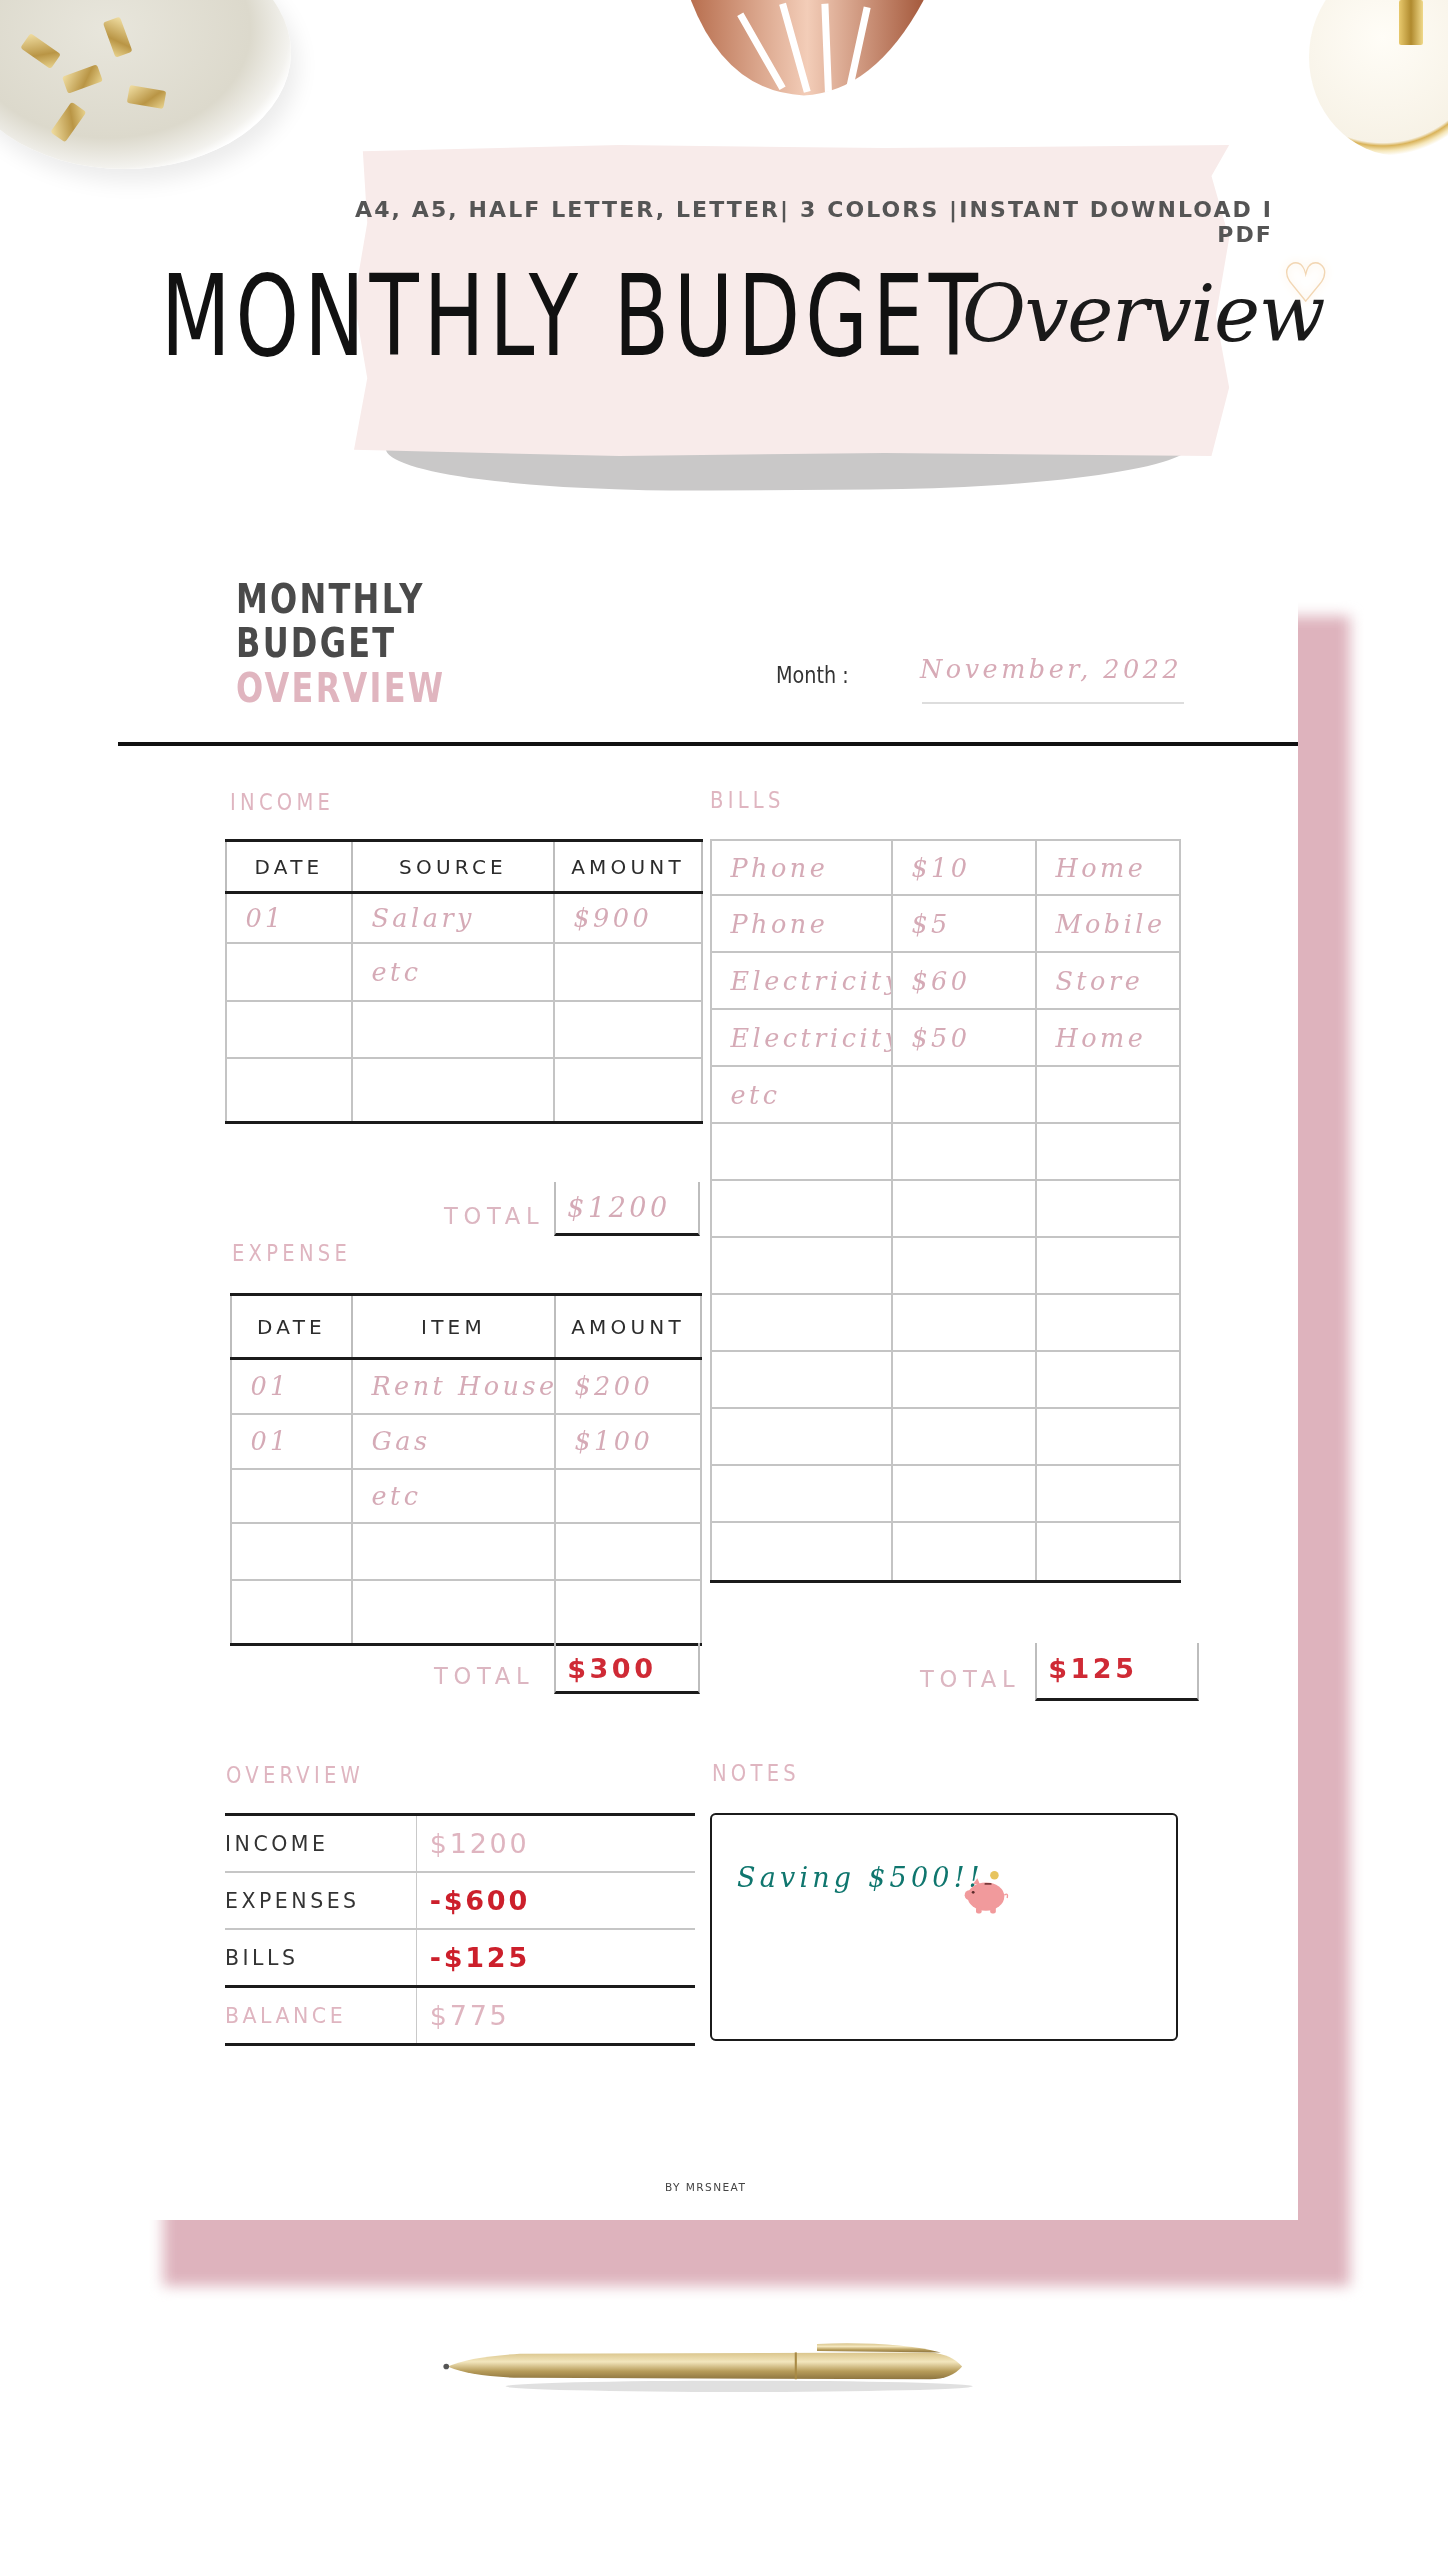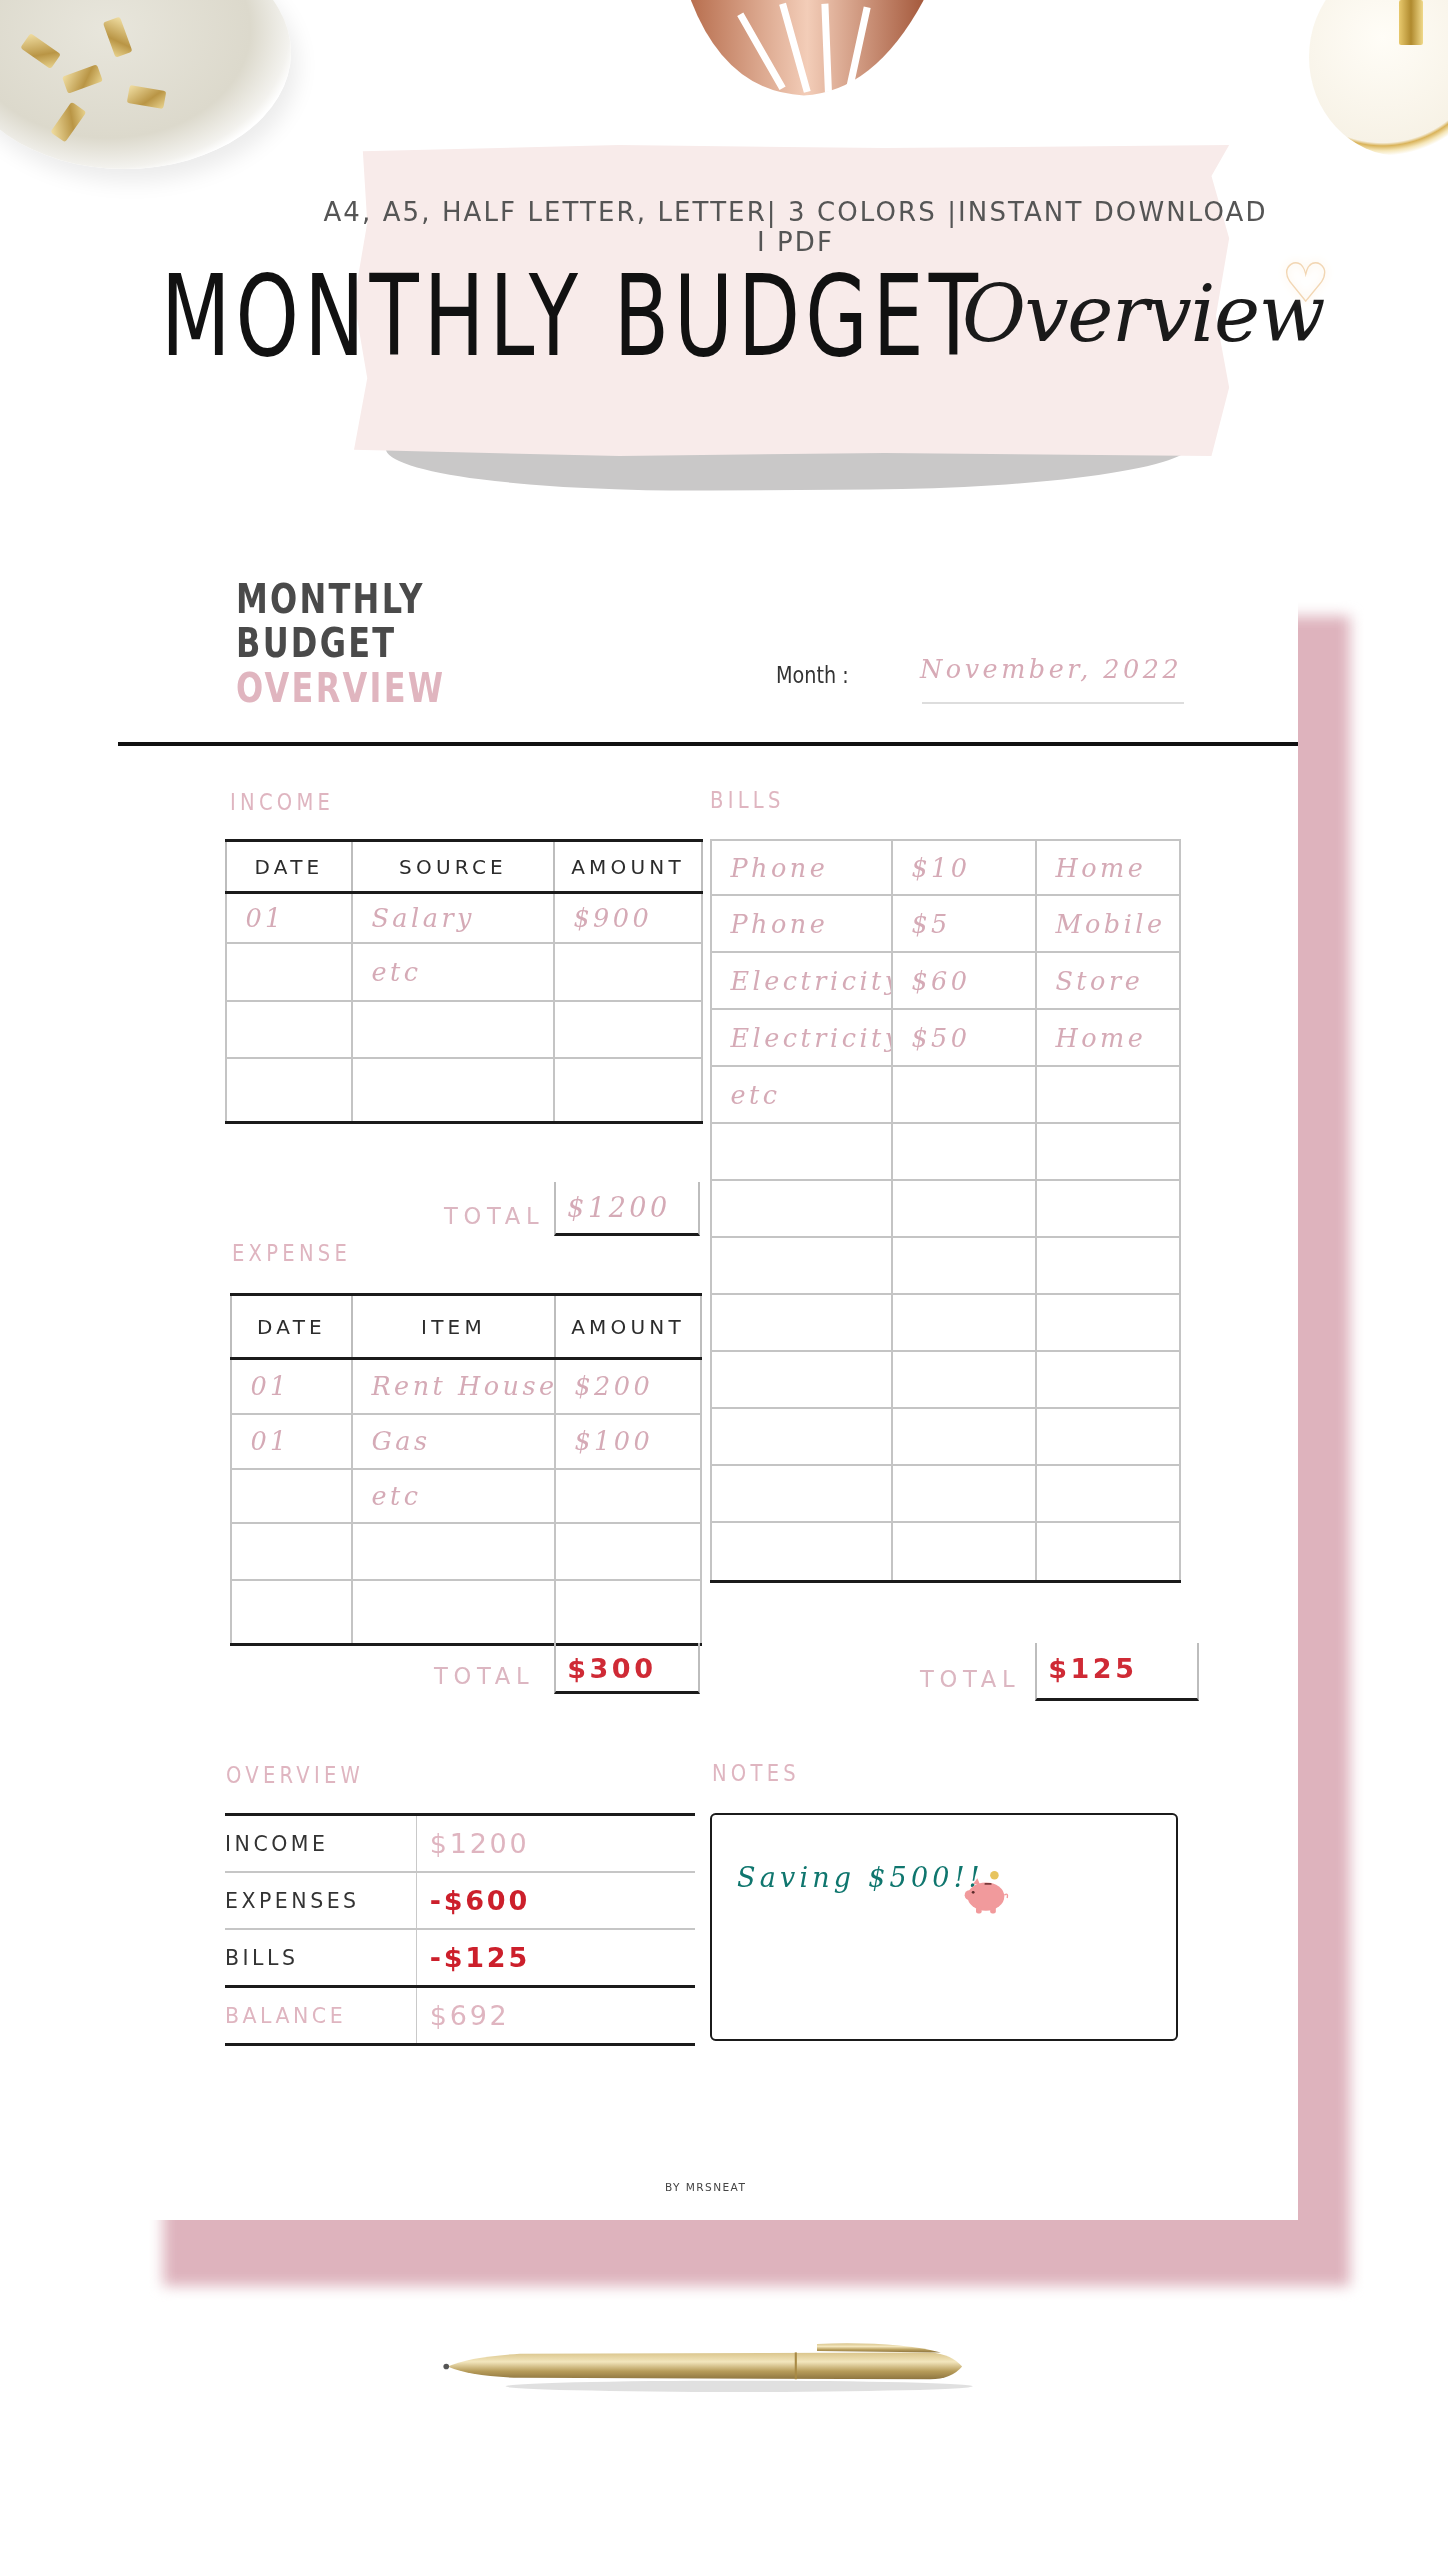--- a/index.html
+++ b/index.html
@@ -9,21 +9,21 @@
   
   .clip-bowl { left:-42px; top:-64px; width:333px; height:233px; border-radius:50%; background:radial-gradient(ellipse at 45% 40%, #e8e6dc 0%, #dcd9cc 55%, #f3f2ee 70%, #ffffff 74%); box-shadow: 7px 12.7px 21px rgba(0,0,0,0.08); }
   .clip { position:absolute; width:37px; height:18.4px; background:linear-gradient(135deg,#f1dfa4,#b99545 60%,#e9d490); border-radius:2.8px; }
   .leaf { left:662px; top:-28px; width:287px; height:134px; }
   .plate { left:1309px; top:-42px; width:184px; height:198px; border-radius:50%; background:radial-gradient(circle at 40% 40%, #fffdf7 0%, #f7f2e6 65%, #d9b35a 67%, #f5e6b8 70%, #ffffff 73%); }
   .plate-clip { left:1399px; top:0px; width:24px; height:45px; background:linear-gradient(90deg,#e8c96d,#b08a2e,#f0d98a); border-radius:2.1px; }
 
   
   .banner-grey { left:386px; top:446px; width:807px; height:44px; background:#c9c8c8; border-radius:0 0 40% 40% / 0 0 100% 100%; transform:rotate(-0.4deg); }
   .banner-pink { left:354px; top:145px; width:884px; height:311px; background:#f8ebea; clip-path: polygon(1% 2%, 30% 0, 60% 1%, 99% 0, 97% 10%, 99% 30%, 97.5% 55%, 99% 78%, 97% 100%, 60% 99%, 30% 100%, 0 98%, 1.5% 75%, 0 50%, 1.5% 25%); }
-  .tagline { left:318px; top:197px; width:955px; text-align:center; font-family:"DejaVu Sans", sans-serif; font-weight:normal; font-size:26px; letter-spacing:2.1px; color:#555555; }
+  .tagline { left:318px; top:197px; width:955px; text-align:right; font-family:"DejaVu Sans", sans-serif; font-weight:bold; font-size:22px; letter-spacing:2.1px; color:#555555; }
   .hero-title { left:161px; top:251px; font-family:"DejaVu Sans", sans-serif; font-size:112px; letter-spacing:7px; color:#111111; transform:scaleX(0.72); transform-origin:left top; white-space:nowrap; font-weight:normal; }
   .hero-script { left:962px; top:269px; font-family:"DejaVu Serif", serif; font-style:italic; font-size:78px; color:#1a1a1a; letter-spacing:-1.4px; }
   .heart { left:1281px; top:251px; font-size:55px; color:#f2d6b3; text-shadow:0 0 10px #f7e2c4; }
 
   
   .sheet-shadow { left:163px; top:616px; width:1187px; height:1670px; background:#deb3bd; filter:blur(7px); }
   .sheet { left:119px; top:593px; width:1179px; height:1627px; background:#ffffff; }
 
   .doc-title { font-family:"DejaVu Sans", sans-serif; font-weight:bold; font-size:40px; letter-spacing:2.8px; line-height:44px; color:#4a4a4a; transform:scaleX(0.8); transform-origin:left top; }
   .doc-title.pink { color:#e0b5bf; }
@@ -274,21 +274,21 @@
   <tr>
     <td class="k">EXPENSES</td>
     <td class="v red">-$600</td>
   </tr>
   <tr class="bills">
     <td class="k">BILLS</td>
     <td class="v red">-$125</td>
   </tr>
   <tr class="balance">
     <td class="k pink">BALANCE</td>
-    <td class="v">$692</td>
+    <td class="v">$775</td>
   </tr>
 </tbody>
   </table>
 
 <div class="abs section-label" style="left:712px;top:1760px">NOTES</div>
 <div class="abs notes-box"></div>
 <div class="abs notes-text">Saving $500!!</div>
 <svg class="abs pig" viewBox="0 0 72 62">
   <circle cx="50" cy="6" r="6" fill="#e7c45e"></circle>
   <ellipse cx="38" cy="36" rx="26" ry="20" fill="#f19a9c"></ellipse>

